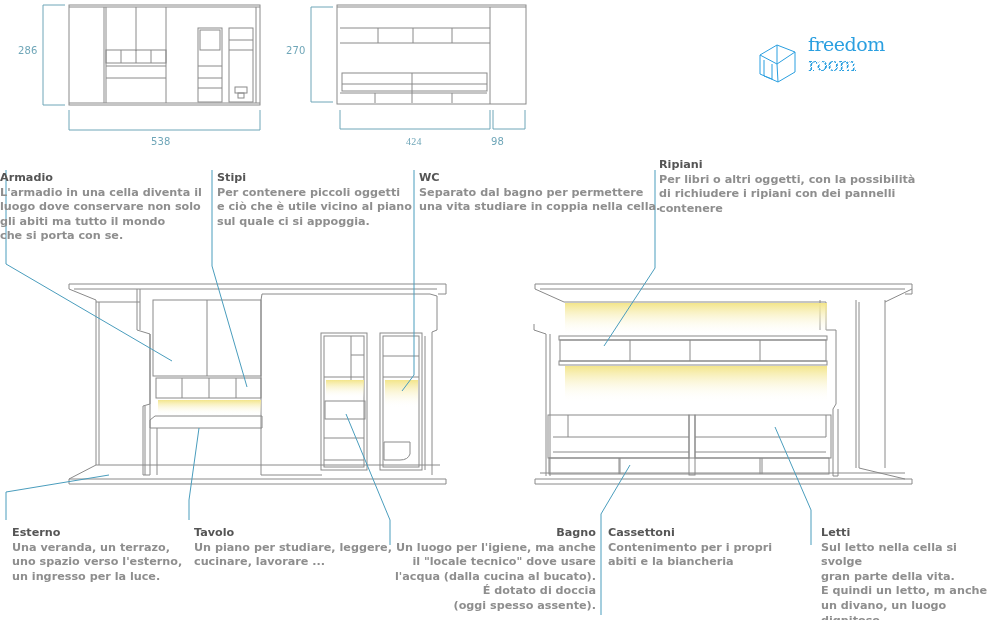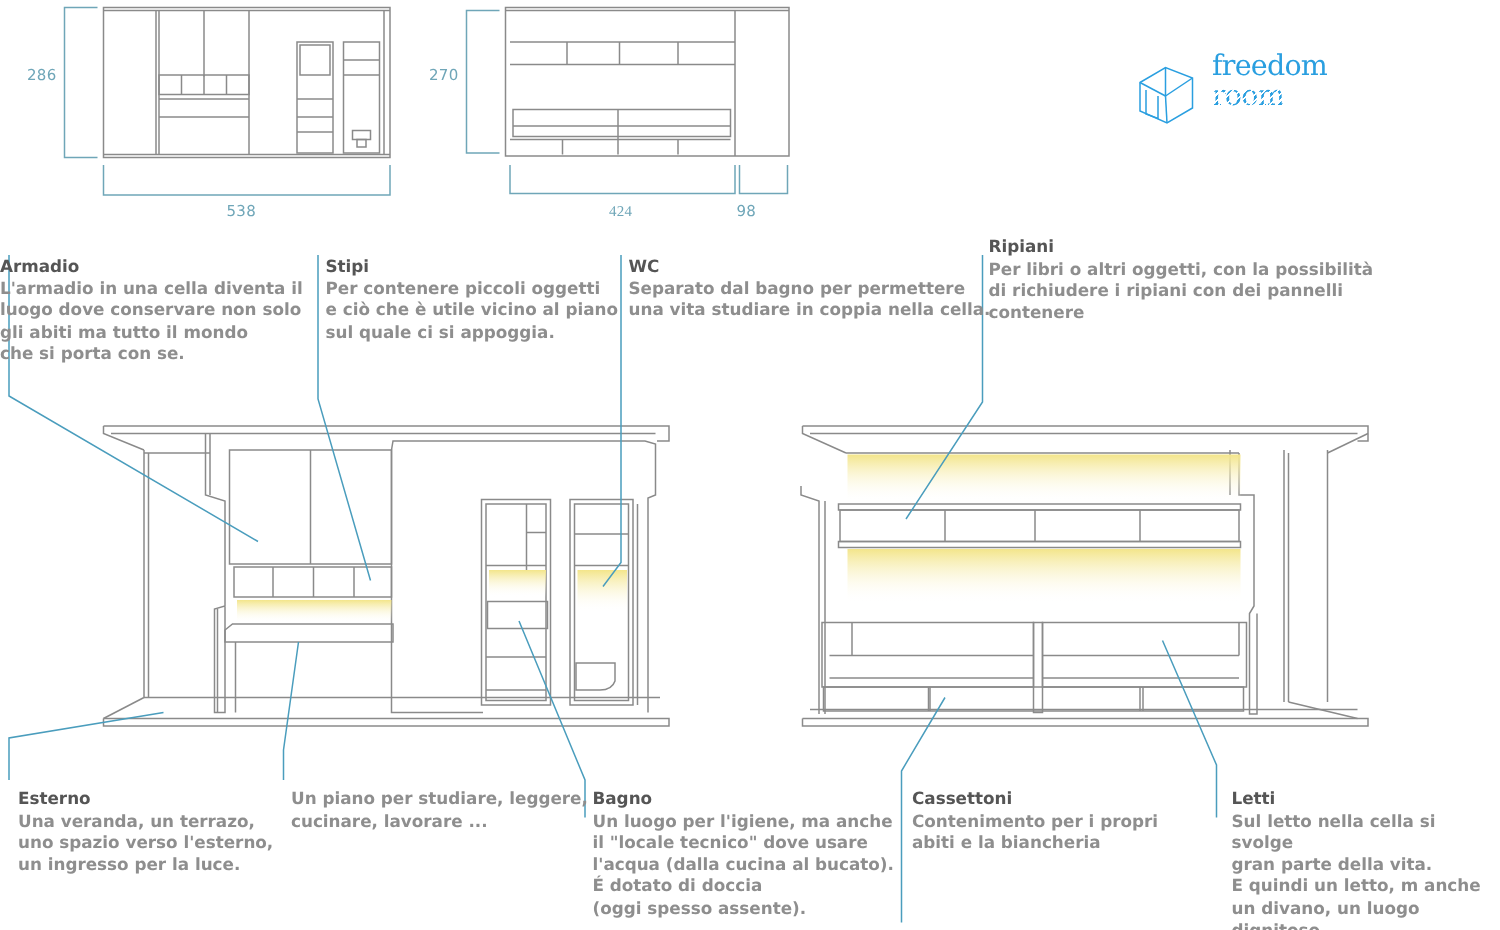--- a/index.html
+++ b/index.html
@@ -240,24 +240,25 @@
 contenere</span>
 </div>
 
 <div class="note" style="left:12px; top:526px;">
   <span class="title">Esterno</span>
   <span class="body">Una veranda, un terrazo,
 uno spazio verso l'esterno,
 un ingresso per la luce.</span>
 </div>
 <div class="note" style="left:194px; top:526px;">
+  <span class="title">Tavolo</span>
   <span class="body">Un piano per studiare, leggere,
 cucinare, lavorare ...</span>
 </div>
-<div class="note" style="left:395px; top:526px;">
+<div class="note" style="left:395px; top:526px;text-align:right;">
   <span class="title">Bagno</span>
   <span class="body">Un luogo per l'igiene,  ma anche
 il "locale tecnico" dove usare
 l'acqua (dalla cucina al bucato).
 É dotato di doccia
 (oggi spesso assente).</span>
 </div>
 <div class="note" style="left:608px; top:526px;">
   <span class="title">Cassettoni</span>
   <span class="body">Contenimento per i propri

